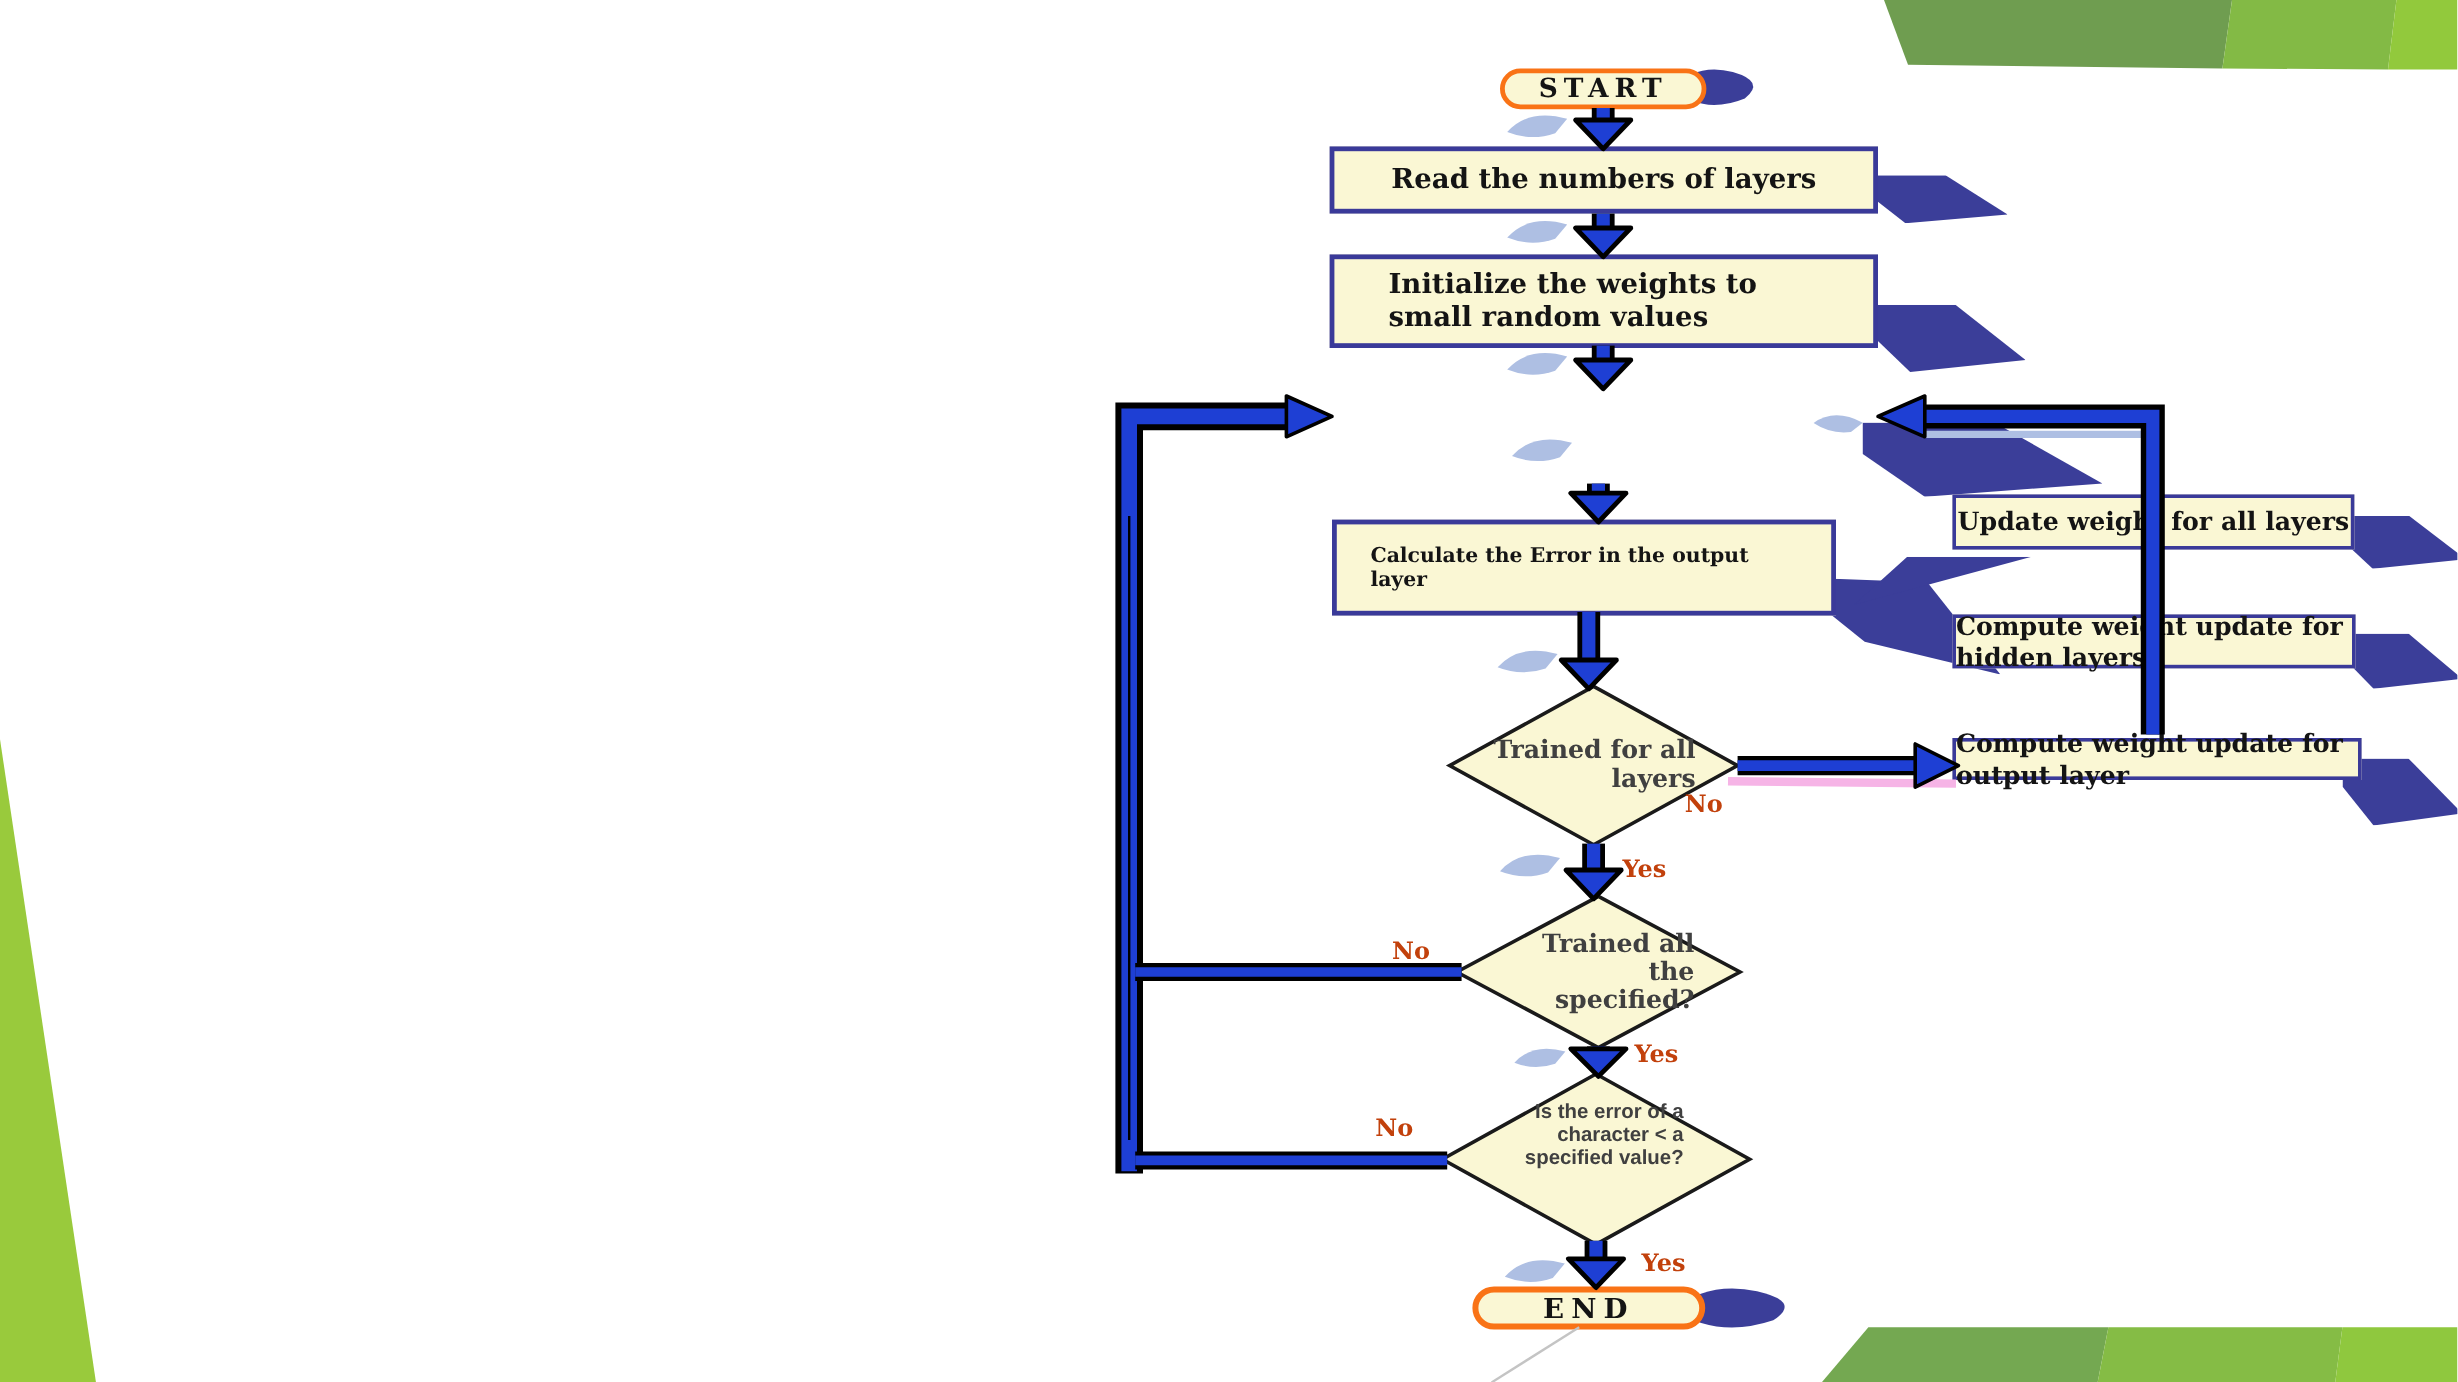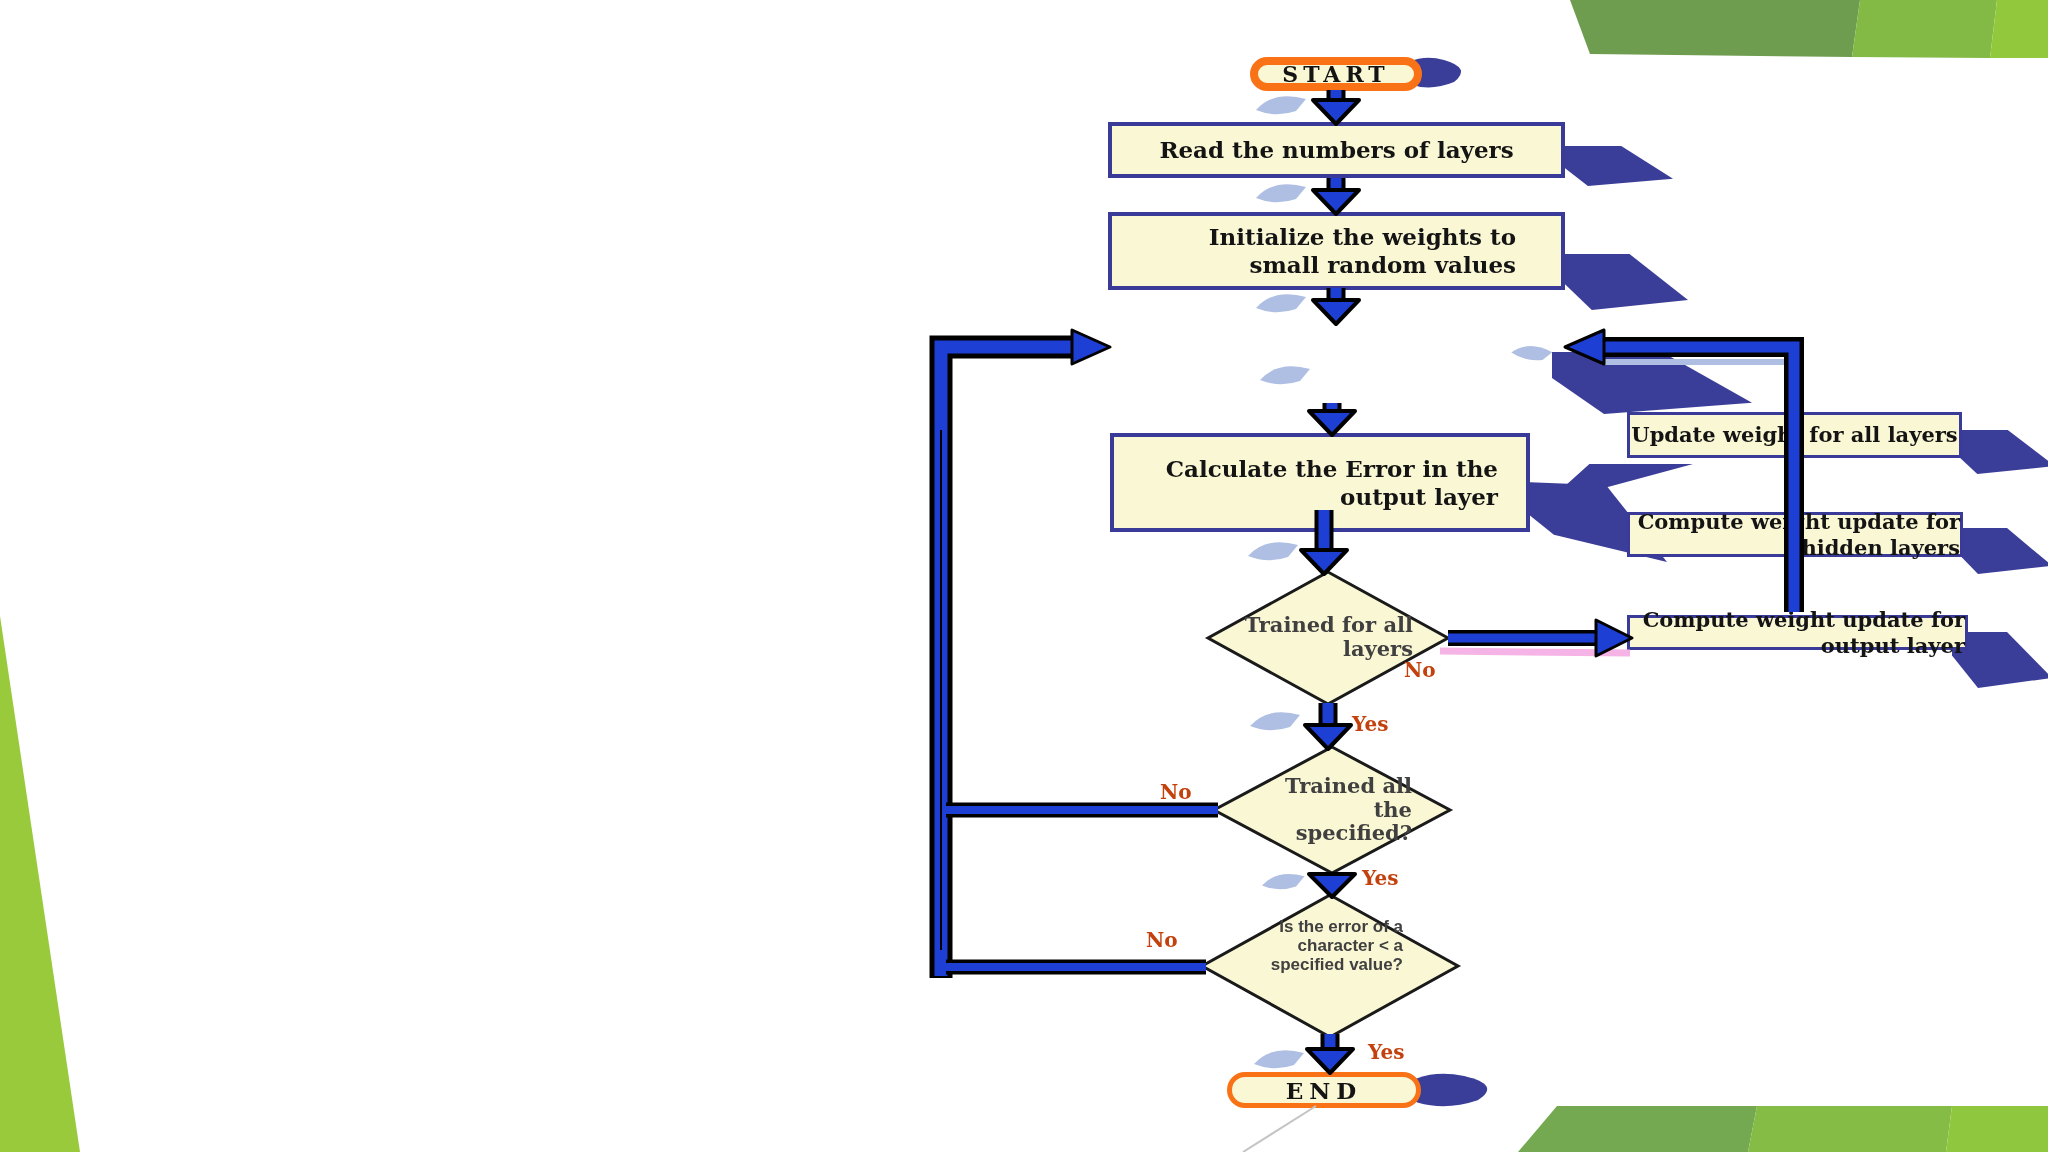--- a/index.html
+++ b/index.html
@@ -12,23 +12,23 @@
   .page-title{position:absolute;left:50px;top:22px;width:680px;z-index:2;
     font-family:"DejaVu Sans", sans-serif;font-weight:bold;font-size:57px;line-height:1.23;
     color:#8DC63F;letter-spacing:-1px;}
 
   .pennant{position:absolute;background:#3B3E99;z-index:2;
     clip-path:polygon(0 0, 55% 0, 100% 82%, 26% 100%, 0 42%);}
   .pennant.steep{clip-path:polygon(0 0, 58% 4%, 100% 100%, 22% 66%, 0 34%);}
   .pennant.tri-left{clip-path:polygon(100% 0, 30% 0, 0 100%);}
 
   .box{position:absolute;box-sizing:border-box;background:#FAF7D4;border:4px solid #3A3A99;
-    display:flex;align-items:center;justify-content:center;text-align:right;
+    display:flex;align-items:center;justify-content:center;text-align:left;
     font-weight:bold;color:#141414;z-index:3;line-height:1.2;}
-  .terminal{position:absolute;box-sizing:border-box;background:#FAF7D4;border:8px solid #f97316;
+  .terminal{position:absolute;box-sizing:border-box;background:#FAF7D4;border:4px solid #f97316;
     display:flex;align-items:center;justify-content:center;font-weight:bold;color:#141414;z-index:3;}
   .dtext{position:absolute;text-align:right;font-weight:bold;color:#404040;z-index:4;line-height:1.12;}
   .lbl{position:absolute;font-weight:bold;color:#c2410c;z-index:6;font-size:20px;}
 </style>
 </head>
 <body>
 
 <div class="stage">
 
   <svg id="under-svg" class="layer" width="2048" height="1152" viewBox="0 0 2048 1152">
@@ -69,21 +69,21 @@
   <div class="terminal" style="left:1227px;top:1072px;width:194px;height:36px;border-radius:18px;border-width:5px;font-size:23px;letter-spacing:6px;">
     <span>END</span>
   </div>
 
   <div class="box" style="left:1108px;top:122px;width:457px;height:56px;font-size:23px;">
     <span>Read the numbers of layers</span>
   </div>
   <div class="box" style="left:1108px;top:212px;width:457px;height:78px;font-size:23px;padding:0 45px;">
     <span>Initialize the weights to small random values</span>
   </div>
-  <div class="box" style="left:1110px;top:433px;width:420px;height:99px;font-size:23px;padding:0 28px;">
+  <div class="box" style="left:1110px;top:433px;width:420px;height:80px;font-size:17px;padding:0 28px;">
     <span>Calculate the Error in the output layer</span>
   </div>
 
   <div class="box" style="left:1627px;top:412px;width:335px;height:46px;font-size:21px;border-width:3px;">
     <span>Update  weight for all layers</span>
   </div>
   <div class="box" style="left:1627px;top:512px;width:336px;height:45px;font-size:21px;border-width:3px;">
     <span>Compute weight update for hidden layers</span>
   </div>
   <div class="box" style="left:1627px;top:615px;width:341px;height:35px;font-size:21px;border-width:3px;">

